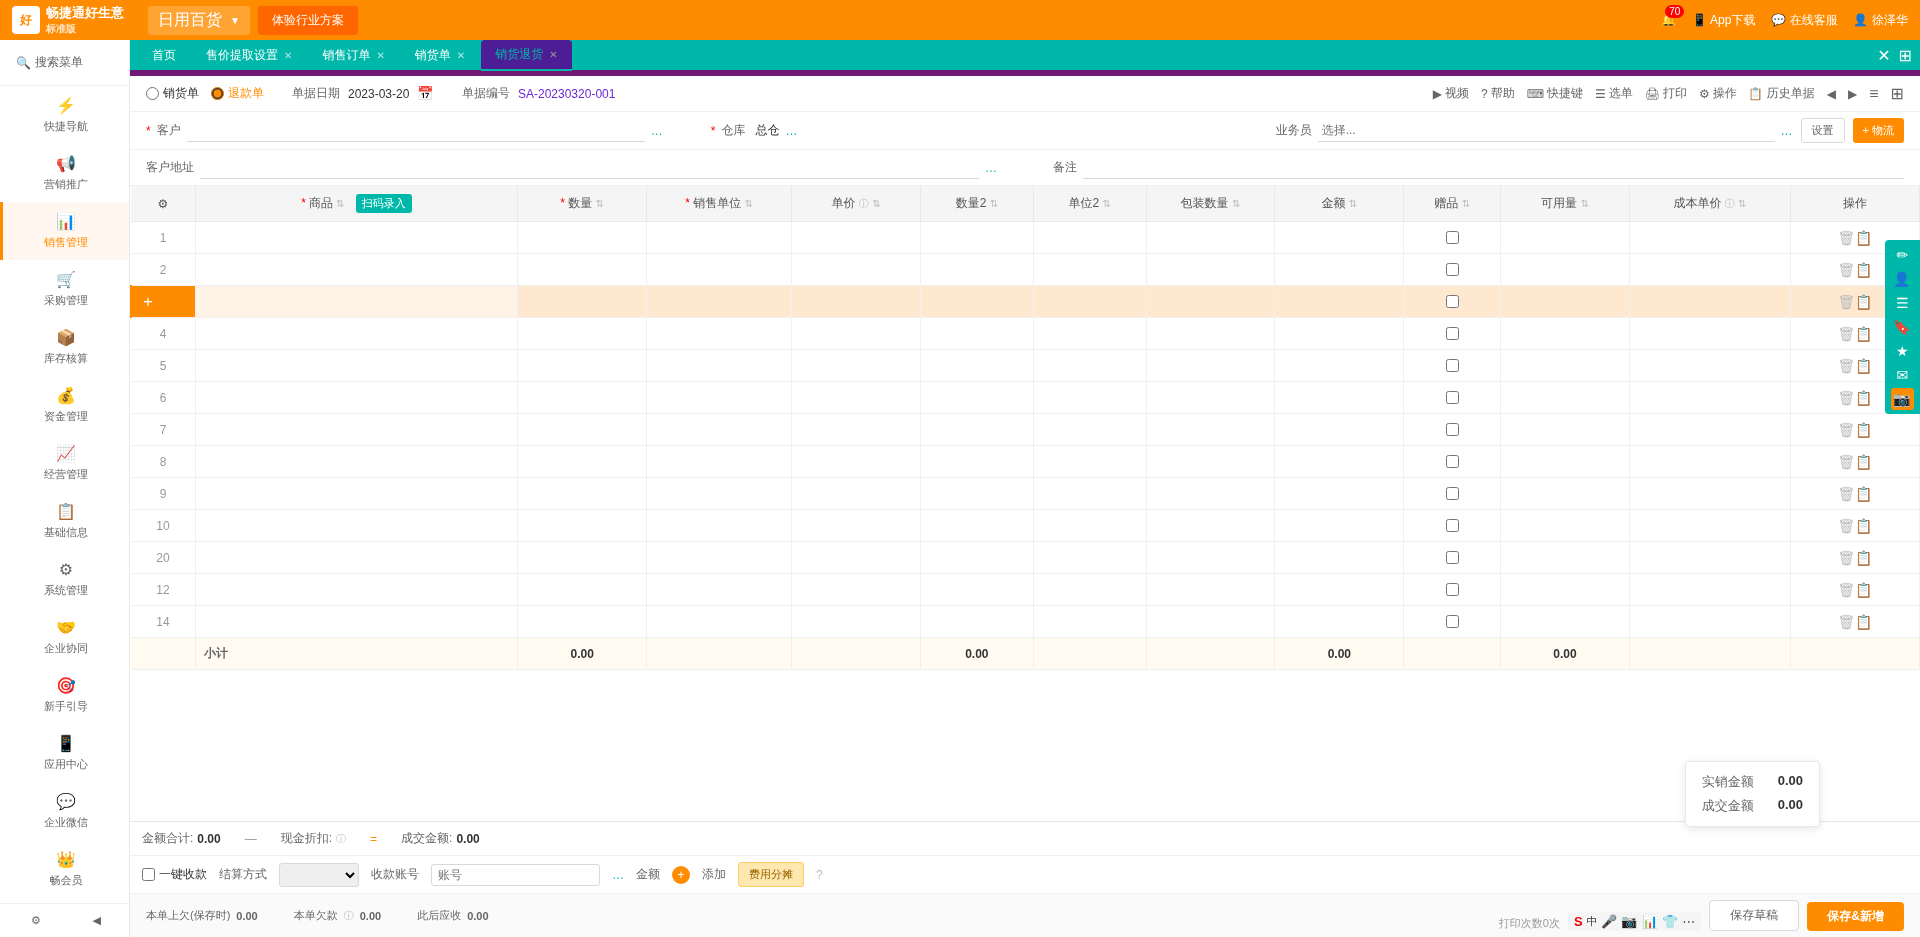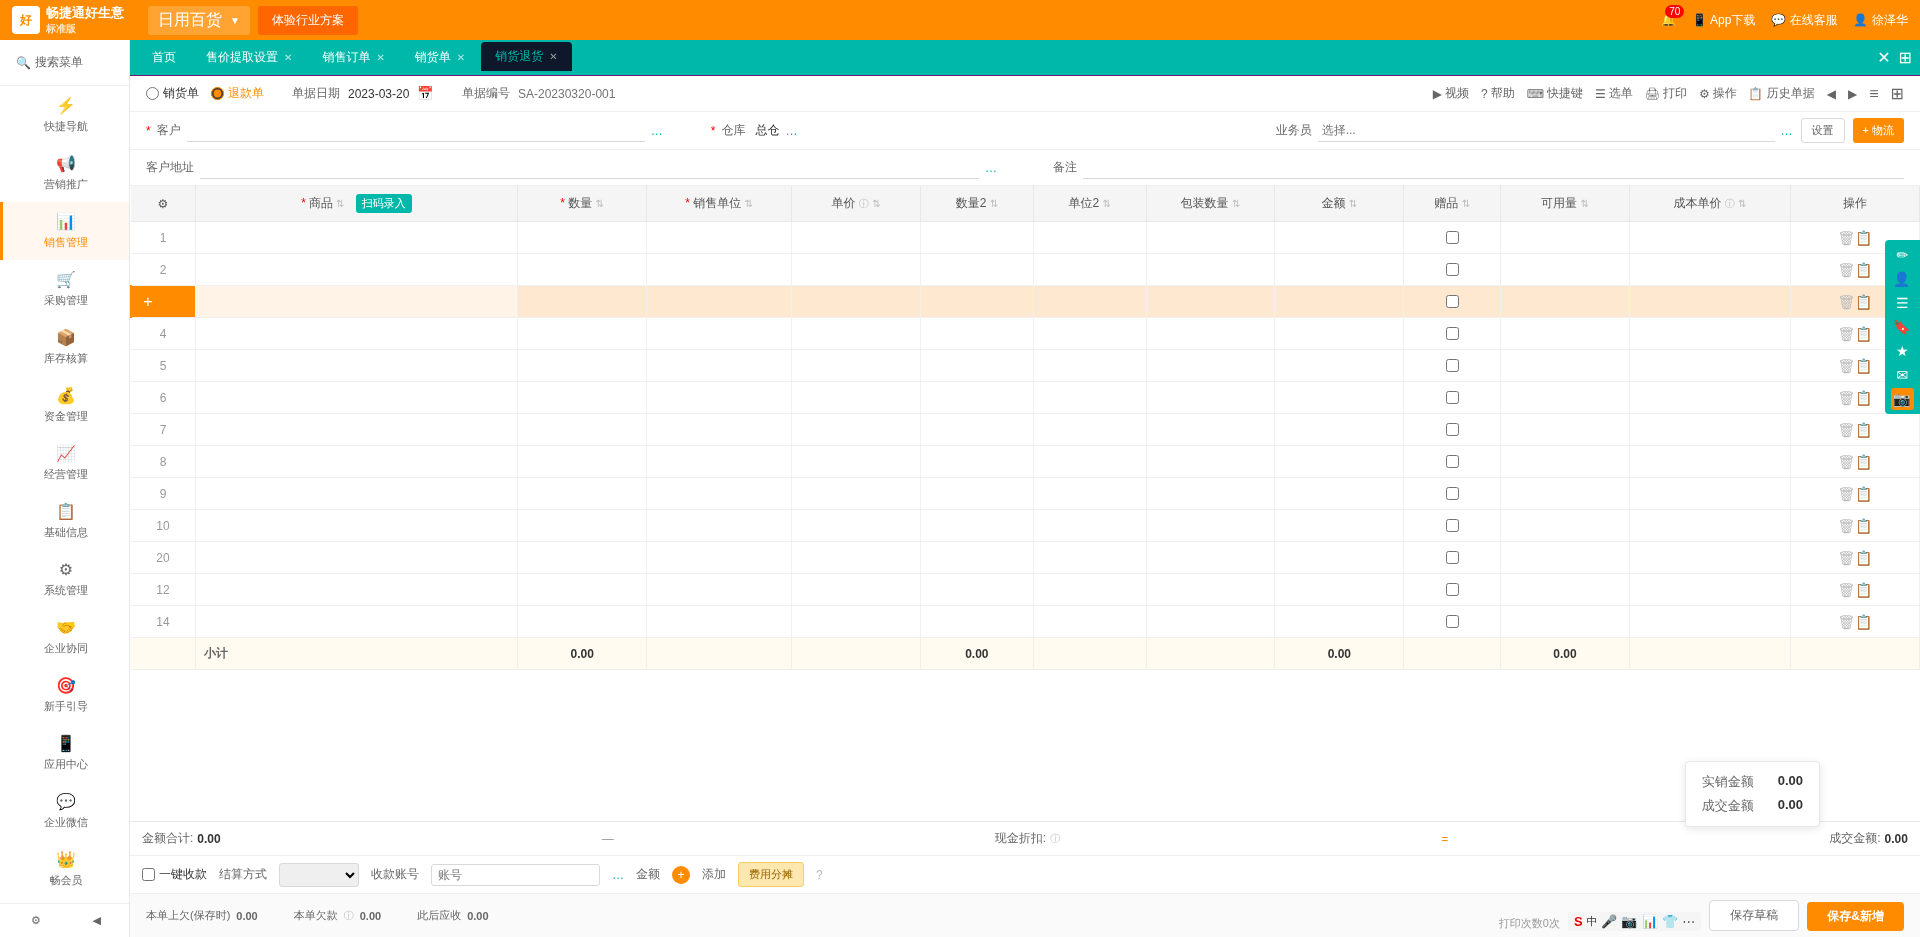--- a/index.html
+++ b/index.html
@@ -24,38 +24,38 @@
     .sidebar-item { display: flex; flex-direction: column; align-items: center; padding: 10px 4px; cursor: pointer; color: #666; font-size: 11px; gap: 4px; border-left: 3px solid transparent; }
     .sidebar-item.active { background: #fff7f0; color: #ff8c00; border-left: 3px solid #ff8c00; }
     .sidebar-item .icon { font-size: 16px; }
     .sidebar-bottom { margin-top: auto; border-top: 1px solid #f0f0f0; }
     .sidebar-bottom .sidebar-item { flex-direction: row; justify-content: center; }
 
     
     .content-area { flex: 1; display: flex; flex-direction: column; overflow: hidden; }
 
     
-    .tab-bar { height: 36px; background: #fff; display: flex; align-items: center; border-bottom: 1px solid #701a75; padding: 0 8px; flex-shrink: 0; gap: 2px; }
+    .tab-bar { height: 36px; background: #fff; display: flex; align-items: center; border-bottom: 6px solid #701a75; padding: 0 8px; flex-shrink: 0; gap: 2px; }
     .tab-item { display: flex; align-items: center; padding: 6px 14px; cursor: pointer; color: #666; font-size: 12px; border-radius: 4px 4px 0 0; gap: 6px; white-space: nowrap; }
     .tab-item.active { background: #e6f7f7; color: #00b8a9; border-bottom: 2px solid #00b8a9; }
     .tab-item .tab-close { color: #999; font-size: 10px; }
     .tab-expand { margin-left: auto; display: flex; gap: 4px; }
     .tab-expand button { background: none; border: none; cursor: pointer; color: #666; }
 
     
     .main-content { flex: 1; overflow-y: auto; background: #fff; display: flex; flex-direction: column; }
 
     
     .toolbar-row { display: flex; align-items: center; padding: 8px 12px; border-bottom: 1px solid #f0f0f0; gap: 12px; flex-shrink: 0; }
     .doc-type-radio { display: flex; align-items: center; gap: 12px; }
     .radio-item { display: flex; align-items: center; gap: 4px; cursor: pointer; }
     .radio-item input[type="radio"] { accent-color: #ff8c00; }
     .doc-info { display: flex; align-items: center; gap: 8px; margin-left: 16px; }
     .doc-label { color: #666; }
-    .doc-value { color: #737373; }
+    .doc-value { color: #6d28d9; }
     .toolbar-right { margin-left: auto; display: flex; align-items: center; gap: 12px; font-size: 12px; color: #666; }
     .toolbar-right span { cursor: pointer; display: flex; align-items: center; gap: 3px; }
 
     
     .form-row { display: flex; align-items: center; padding: 8px 12px; gap: 16px; border-bottom: 1px solid #f0f0f0; flex-shrink: 0; }
     .form-field { display: flex; align-items: center; gap: 6px; flex: 1; }
     .form-field .field-label { color: #666; white-space: nowrap; }
     .form-field .required { color: red; }
     .form-field input { border: none; border-bottom: 1px solid #d9d9d9; padding: 4px 8px; flex: 1; font-size: 12px; outline: none; min-width: 120px; }
     .field-dots { color: #00b8a9; cursor: pointer; }
@@ -75,21 +75,21 @@
     .sort-icon { color: #bbb; font-size: 10px; }
     .scan-btn { background: #00b8a9; color: white; border: none; padding: 3px 8px; border-radius: 3px; cursor: pointer; font-size: 11px; }
     .add-row-btn { width: 20px; height: 20px; background: #ff8c00; color: white; border-radius: 50%; border: none; cursor: pointer; font-size: 14px; display: flex; align-items: center; justify-content: center; }
     .delete-btn { background: none; border: none; cursor: pointer; color: #bbb; font-size: 14px; }
     .copy-btn { background: none; border: none; cursor: pointer; color: #bbb; font-size: 14px; }
     .checkbox-cell { display: flex; align-items: center; justify-content: center; }
     .subtotal-row td { background: #fffbf0; font-weight: bold; border-top: 1px solid #e8e8e8; }
 
     
     .bottom-bar { border-top: 1px solid #e8e8e8; background: #fff; flex-shrink: 0; }
-    .summary-row { display: flex; align-items: center; padding: 8px 12px; gap: 24px; border-bottom: 1px solid #f0f0f0; justify-content: space-between; }
+    .summary-row { display: flex; align-items: center; padding: 8px 12px; gap: 24px; border-bottom: 1px solid #f0f0f0; }
     .summary-item { display: flex; align-items: center; gap: 4px; font-size: 12px; }
     .summary-dash { color: #999; }
     .summary-label { color: #666; }
     .summary-value { color: #333; font-weight: bold; }
     .summary-equals { color: #ff8c00; }
 
     .payment-row { display: flex; align-items: center; padding: 6px 12px; gap: 12px; }
     .payment-check { display: flex; align-items: center; gap: 4px; font-size: 12px; }
     .pay-btn { background: #ffe7b0; border: 1px solid #ffcc66; padding: 4px 10px; border-radius: 3px; cursor: pointer; font-size: 11px; color: #996600; }
     .add-btn-small { background: #ff8c00; border: none; color: white; border-radius: 50%; width: 18px; height: 18px; font-size: 12px; cursor: pointer; display: inline-flex; align-items: center; justify-content: center; }
@@ -225,21 +225,21 @@
           <span class="tab-close" style="color:rgba(255,255,255,0.7);">✕</span>
         </div>
         <div class="tab-item" style="color:white; background:transparent;">
           <span>销售订单</span>
           <span class="tab-close" style="color:rgba(255,255,255,0.7);">✕</span>
         </div>
         <div class="tab-item" style="color:white; background:transparent;">
           <span>销货单</span>
           <span class="tab-close" style="color:rgba(255,255,255,0.7);">✕</span>
         </div>
-        <div class="tab-item active" style="background:#0f172a; color:#00b8a9; border-radius:4px 4px 0 0;">
+        <div class="tab-item active" style="background:#4c1d95; color:#00b8a9; border-radius:4px 4px 0 0;">
           <span>销货退货</span>
           <span class="tab-close" style="color:#999;">✕</span>
         </div>
         <div class="tab-expand" style="margin-left:auto; display:flex; align-items:center; gap:8px;">
           <button style="background:none; border:none; cursor:pointer; color:white; font-size:16px;">✕</button>
           <button style="background:none; border:none; cursor:pointer; color:white; font-size:16px;">⊞</button>
         </div>
       </div>
 
       <div class="main-content" style="position:relative;">

